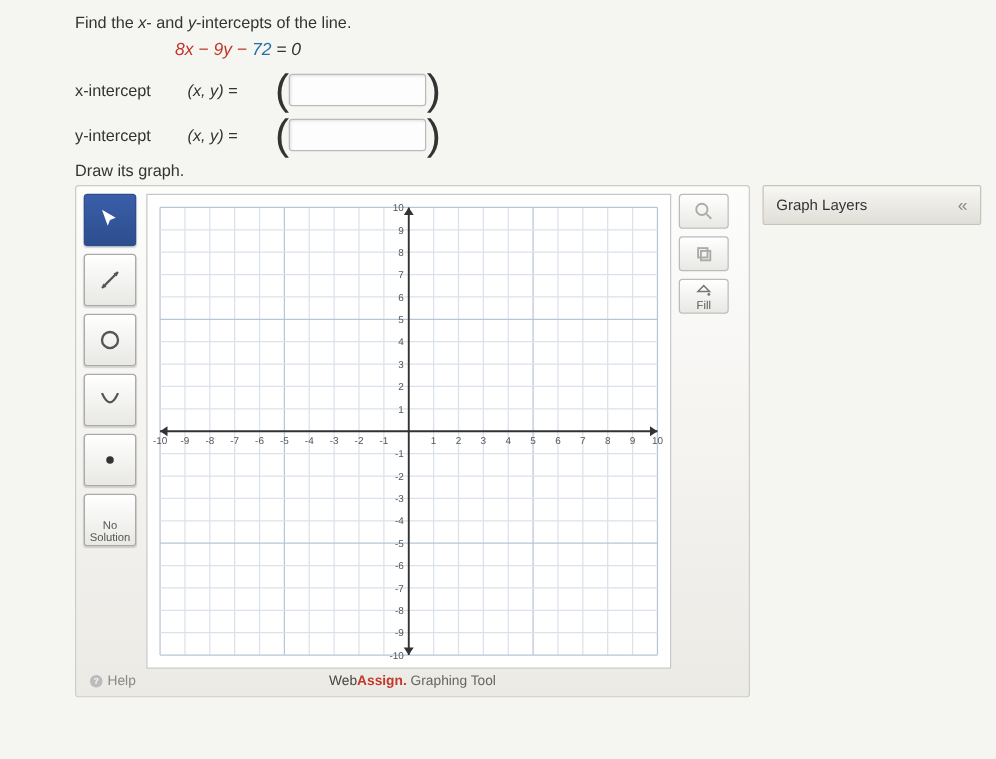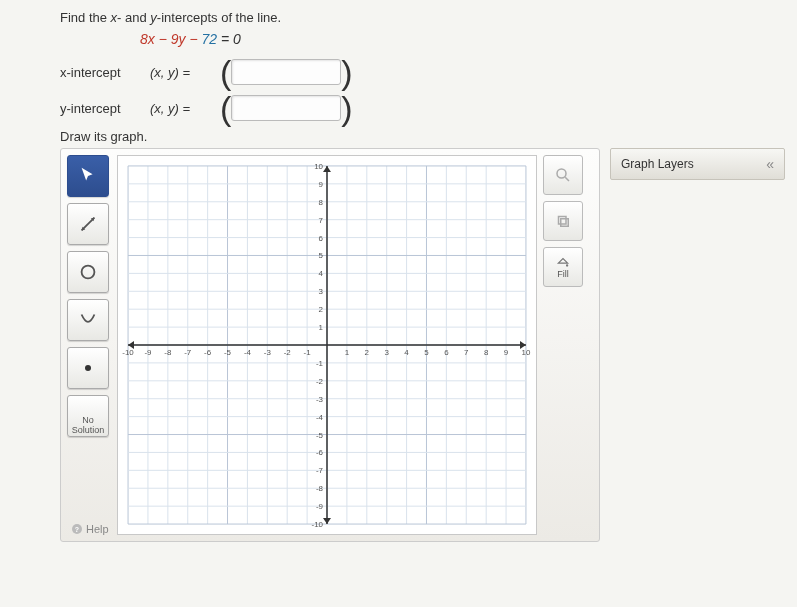--- a/index.html
+++ b/index.html
@@ -89,21 +89,21 @@
   .axis { stroke:#333; stroke-width:1.5; }
   .tick-lbl { font-size:8px; fill:#555; text-anchor:middle; font-family: Arial; }
   .tick-lbl.y { text-anchor:end; }
 
   .right-col {
     width: 50px;
     margin-left: 6px;
     display:flex; flex-direction:column; gap:6px;
   }
   .right-btn {
-    width:40px; height:40px;
+    width:40px; height:28px;
     background: linear-gradient(#fff,#e8e8e4);
     border:1px solid #bbb; border-radius:3px;
     display:flex; align-items:center; justify-content:center;
     font-size:8px; color:#888; flex-direction:column;
     cursor:pointer;
   }
   .right-btn.fill { font-size:9px; color:#555; }
 
   .help-link {
     position:absolute; left:10px; bottom:6px;
@@ -310,20 +310,23 @@
         <div class="right-btn fill">
           <svg width="16" height="14" viewBox="0 0 24 24">
               <path d="M4 14 L12 6 L20 14 Z" fill="none" stroke="#777" stroke-width="2"></path>
               <circle cx="19" cy="18" r="2" fill="#777"></circle>
             </svg>
           <span>Fill</span>
         </div>
       </div>
     </div>
 
+    <div class="branding">
+      <span class="wa1">Web</span><span class="wa2">Assign.</span><span> Graphing Tool</span>
+    </div>
 
     <div class="help-link">
       <svg width="12" height="12" viewBox="0 0 24 24">
           <circle cx="12" cy="12" r="10" fill="#bbb"></circle>
           <text x="12" y="17" text-anchor="middle" fill="#fff" font-size="14" font-weight="bold">?</text>
         </svg>
       <span>Help</span>
     </div>
   </div>
 

